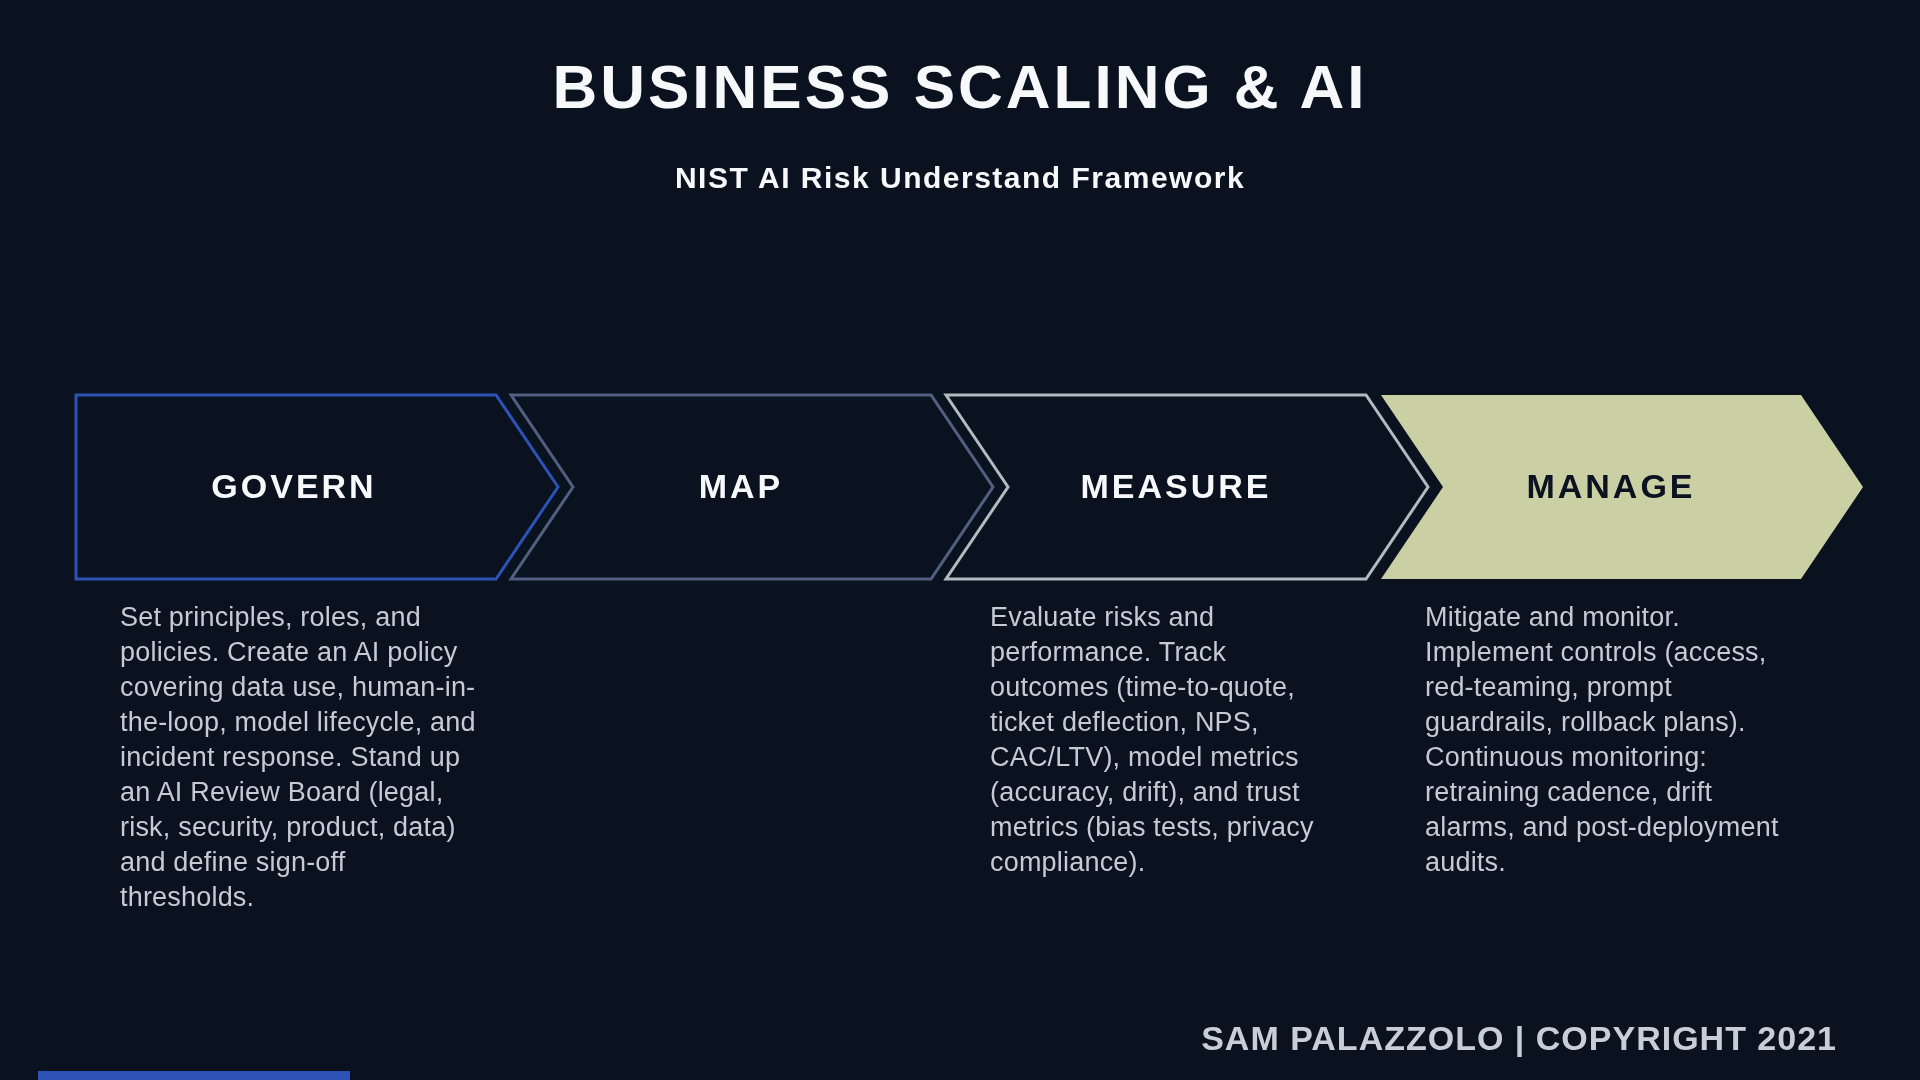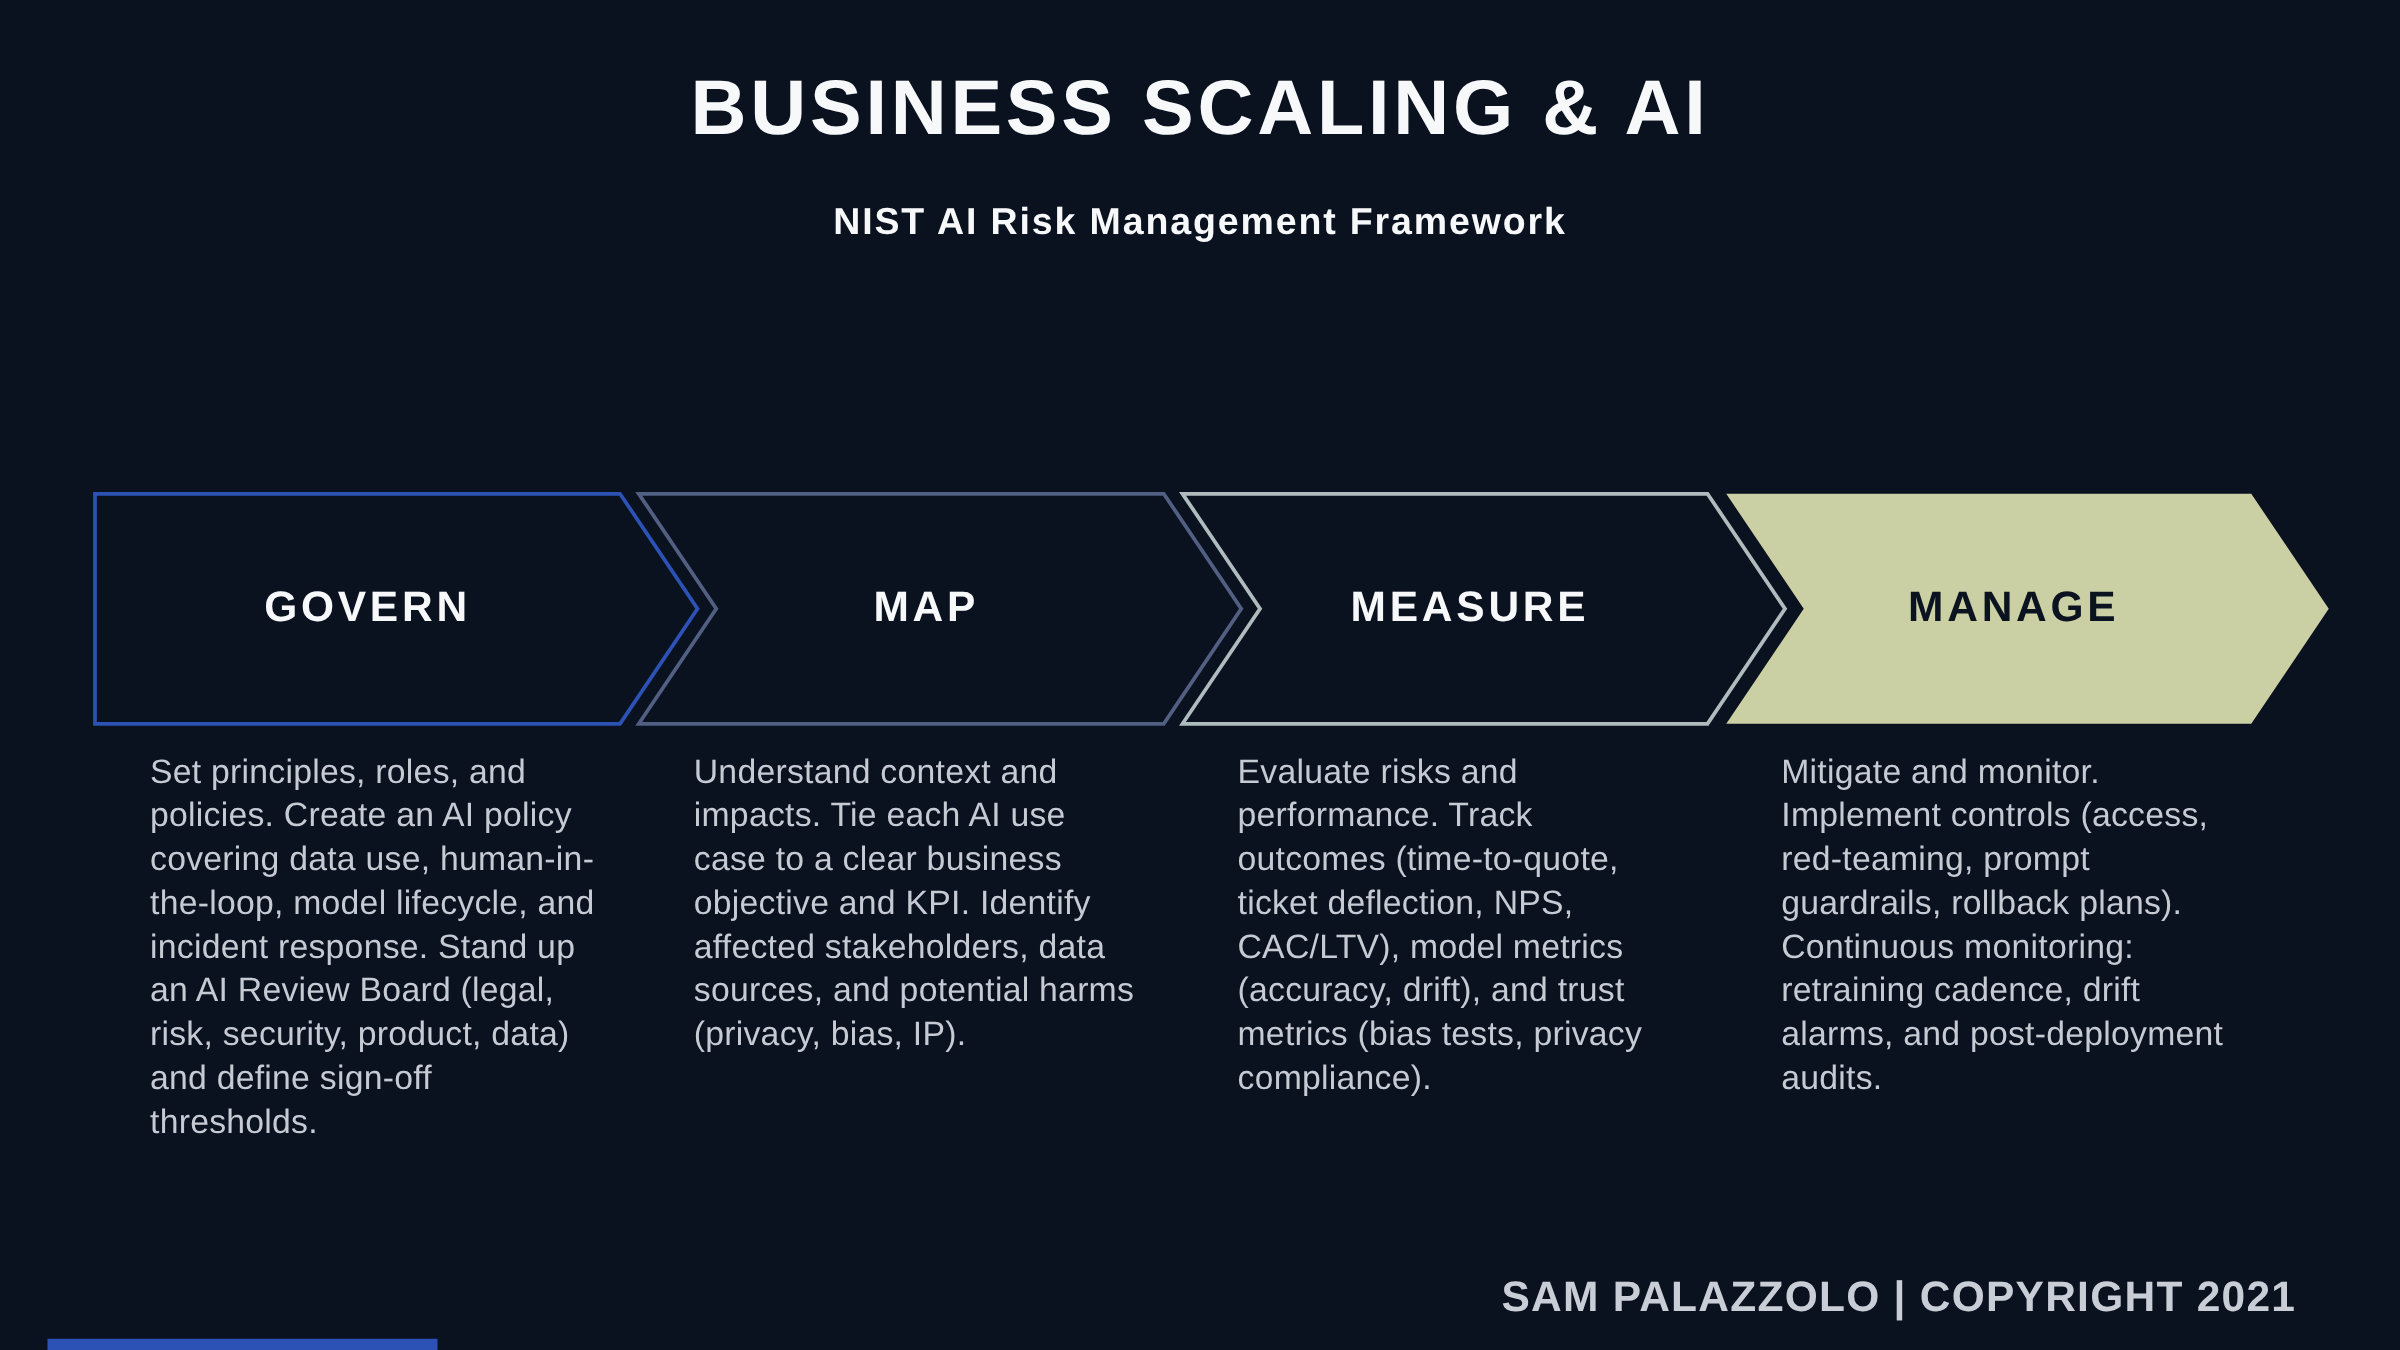--- a/index.html
+++ b/index.html
@@ -70,37 +70,36 @@
     width:312px;height:9px;
     background:var(--govern-border);
   }
 </style>
 </head>
 <body>
 
 <div class="stage-canvas">
 
   <h1 class="page-title">BUSINESS SCALING &amp; AI</h1>
-  <h2 class="page-subtitle">NIST AI Risk Management Framework</h2>
+  <h2 class="page-subtitle">NIST AI Risk Understand Framework</h2>
 
   <div class="chevron-band">
     <svg viewBox="0 0 1920 190" xmlns="http://www.w3.org/2000/svg">
       <polygon points="76,3 496,3 558,95 496,187 76,187" fill="none" stroke-width="3" stroke="#2b52b4"></polygon>
       <polygon points="511,3 931,3 993,95 931,187 511,187 573,95" fill="none" stroke-width="3" stroke="#515f82"></polygon>
       <polygon points="946,3 1366,3 1428,95 1366,187 946,187 1008,95" fill="none" stroke-width="3" stroke="#aebcbd"></polygon>
       <polygon points="1381,3 1801,3 1863,95 1801,187 1381,187 1443,95" stroke="none" fill="#cbd0a4"></polygon>
     </svg>
   </div>
 
   <div class="stage-label lbl-govern">GOVERN</div>
   <div class="stage-label lbl-map">MAP</div>
   <div class="stage-label lbl-measure">MEASURE</div>
   <div class="stage-label manage lbl-manage">MANAGE</div>
 
   <p class="stage-desc desc-govern">Set principles, roles, and policies. Create an AI policy covering data use, human-in-the-loop, model lifecycle, and incident response. Stand up an AI Review Board (legal, risk, security, product, data) and define sign-off thresholds.</p>
-  <p class="stage-desc desc-map">Understand context and impacts. Tie each AI use case to a clear business objective and KPI. Identify affected stakeholders, data sources, and potential harms (privacy, bias, IP).</p>
   <p class="stage-desc desc-measure">Evaluate risks and performance. Track outcomes (time-to-quote, ticket deflection, NPS, CAC/LTV), model metrics (accuracy, drift), and trust metrics (bias tests, privacy compliance).</p>
   <p class="stage-desc desc-manage">Mitigate and monitor. Implement controls (access, red-teaming, prompt guardrails, rollback plans). Continuous monitoring: retraining cadence, drift alarms, and post-deployment audits.</p>
 
   <div class="footer-credit">SAM PALAZZOLO | COPYRIGHT 2021</div>
   <div class="accent-bar"></div>
 
 </div>
 
 </body></html>

